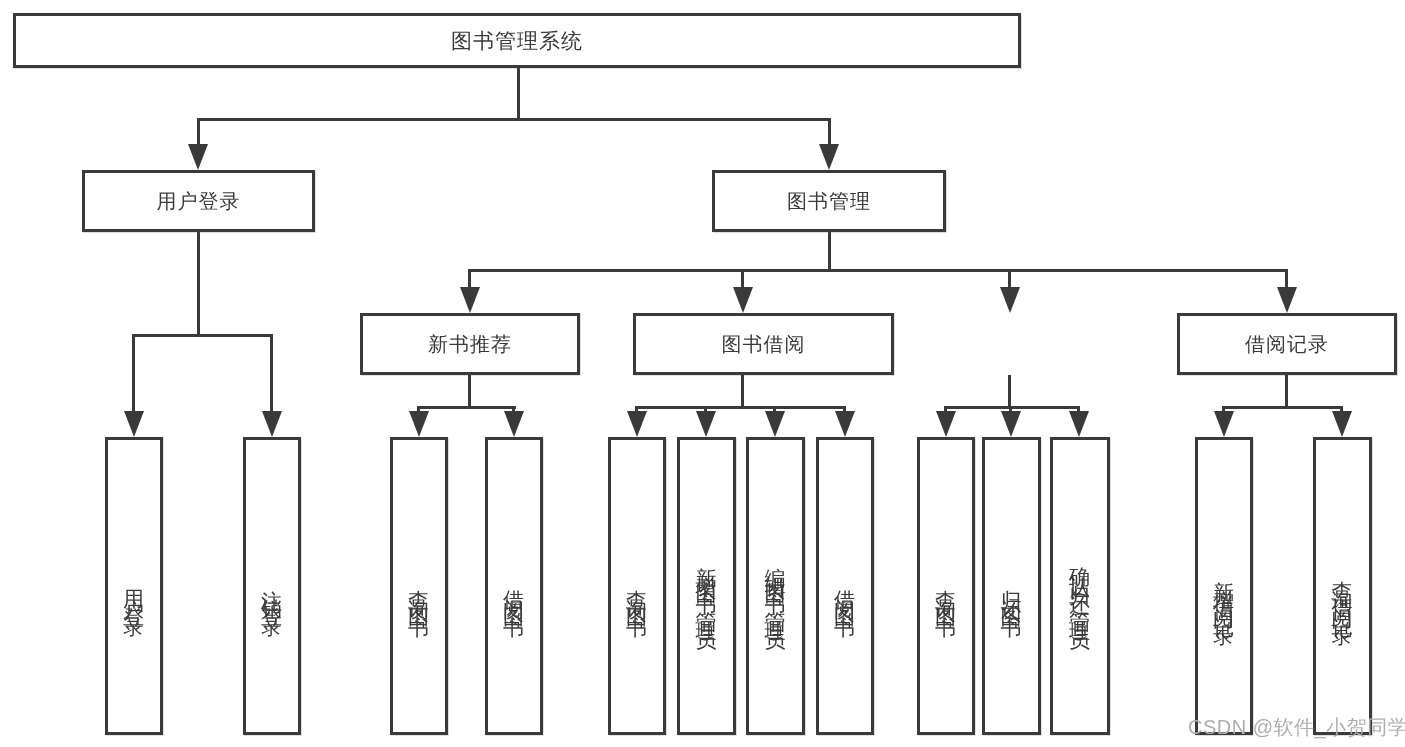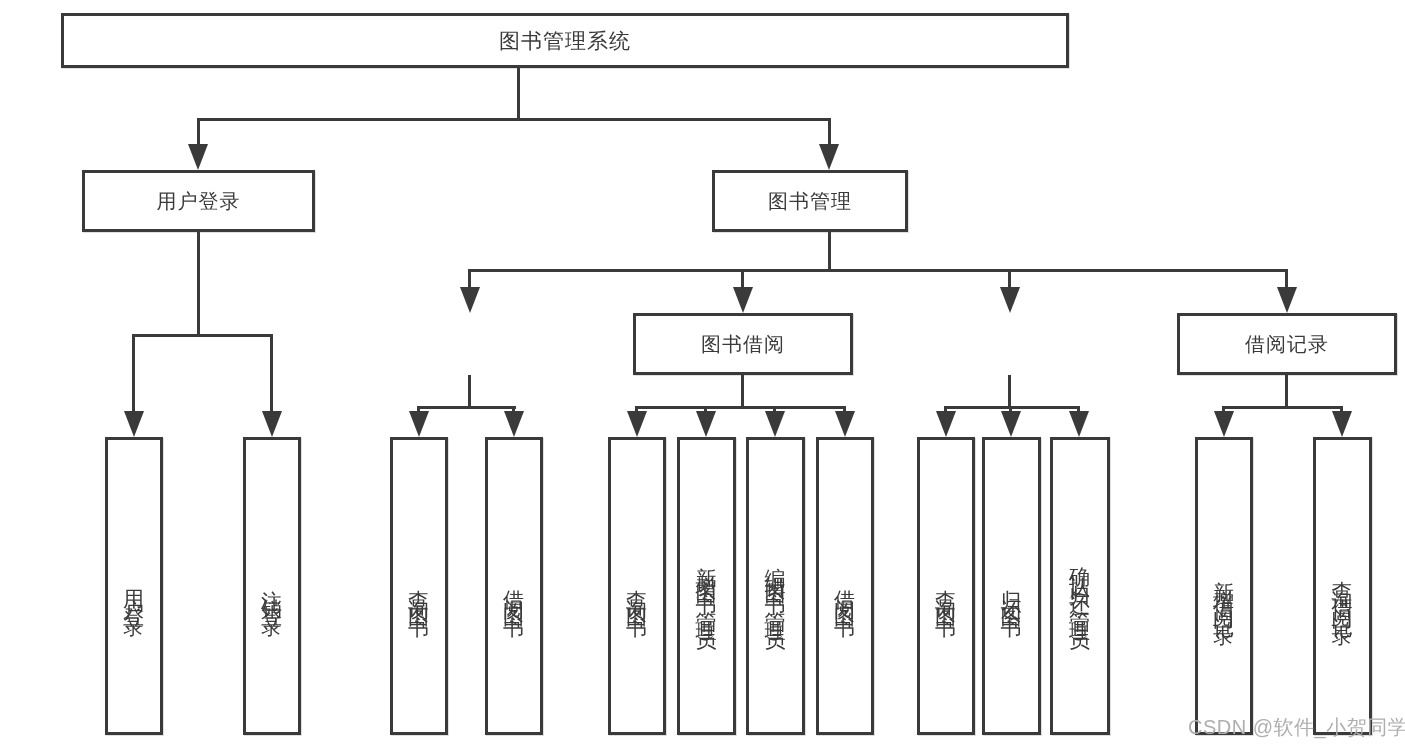--- a/index.html
+++ b/index.html
@@ -21,21 +21,21 @@
     position:absolute;
     box-sizing:border-box;
     border:3px solid var(--line);
     background:#fff;
     display:flex;align-items:center;justify-content:center;
     font-size:20px;
     color:var(--text);
     box-shadow:1px 1px 0 rgba(0,0,0,0.12);
     letter-spacing:1px;
   }
-  .box.root{font-size:21px;margin-left:48px;}
+  .box.root{font-size:21px;}
   .leaf{
     writing-mode:vertical-rl;
     text-orientation:mixed;
     font-size:21px;
     letter-spacing:9px;
     line-height:1;
     padding-top:9px; 
   }
   .vline{position:absolute;width:3px;background:var(--line);}
   .hline{position:absolute;height:3px;background:var(--line);}
@@ -61,41 +61,42 @@
   <div class="box root" style="left:13px;top:13px;width:1008px;height:55px;">图书管理系统</div>
 
   <div class="vline" style="left:517px;top:66px;height:54px;"></div>
   <div class="hline" style="left:197px;top:118px;width:634px;"></div>
   <div class="vline" style="left:197px;top:118px;height:30px;"></div>
   <div class="arrow" style="left:188px;top:144px;"></div>
   <div class="vline" style="left:828px;top:118px;height:30px;"></div>
   <div class="arrow" style="left:819px;top:144px;"></div>
 
   <div class="box" style="left:82px;top:170px;width:233px;height:62px;">用户登录</div>
-  <div class="box" style="left:712px;top:170px;width:196px;height:62px;">图书管理</div>
+  <div class="box" style="left:712px;top:170px;width:234px;height:62px;">图书管理</div>
 
   <div class="vline" style="left:197px;top:232px;height:104px;"></div>
   <div class="hline" style="left:133px;top:334px;width:140px;"></div>
   <div class="vline" style="left:132px;top:334px;height:80px;"></div>
   <div class="arrow" style="left:124px;top:411px;"></div>
   <div class="vline" style="left:270px;top:334px;height:80px;"></div>
   <div class="arrow" style="left:262px;top:411px;"></div>
 
   <div class="vline" style="left:828px;top:232px;height:40px;"></div>
   <div class="hline" style="left:468px;top:269px;width:820px;"></div>
   <div class="vline" style="left:468px;top:269px;height:22px;"></div>
   <div class="arrow" style="left:460px;top:287px;"></div>
   <div class="vline" style="left:741px;top:269px;height:22px;"></div>
   <div class="arrow" style="left:733px;top:287px;"></div>
   <div class="vline" style="left:1008px;top:269px;height:22px;"></div>
   <div class="arrow" style="left:1000px;top:287px;"></div>
   <div class="vline" style="left:1285px;top:269px;height:22px;"></div>
   <div class="arrow" style="left:1277px;top:287px;"></div>
 
-  <div class="box" style="left:633px;top:313px;width:220px;height:62px;">图书借阅</div>
+  <div class="box" style="left:360px;top:313px;width:220px;height:62px;">新书推荐</div>
+  <div class="box" style="left:633px;top:313px;width:261px;height:62px;">图书借阅</div>
   <div class="box" style="left:1177px;top:313px;width:220px;height:62px;">借阅记录</div>
 
   <div class="vline" style="left:468px;top:375px;height:33px;"></div>
   <div class="hline" style="left:417px;top:406px;width:99px;"></div>
   <div class="vline" style="left:417px;top:406px;height:8px;"></div>
   <div class="arrow" style="left:409px;top:411px;"></div>
   <div class="vline" style="left:512px;top:406px;height:8px;"></div>
   <div class="arrow" style="left:504px;top:411px;"></div>
 
   <div class="vline" style="left:741px;top:375px;height:33px;"></div>

